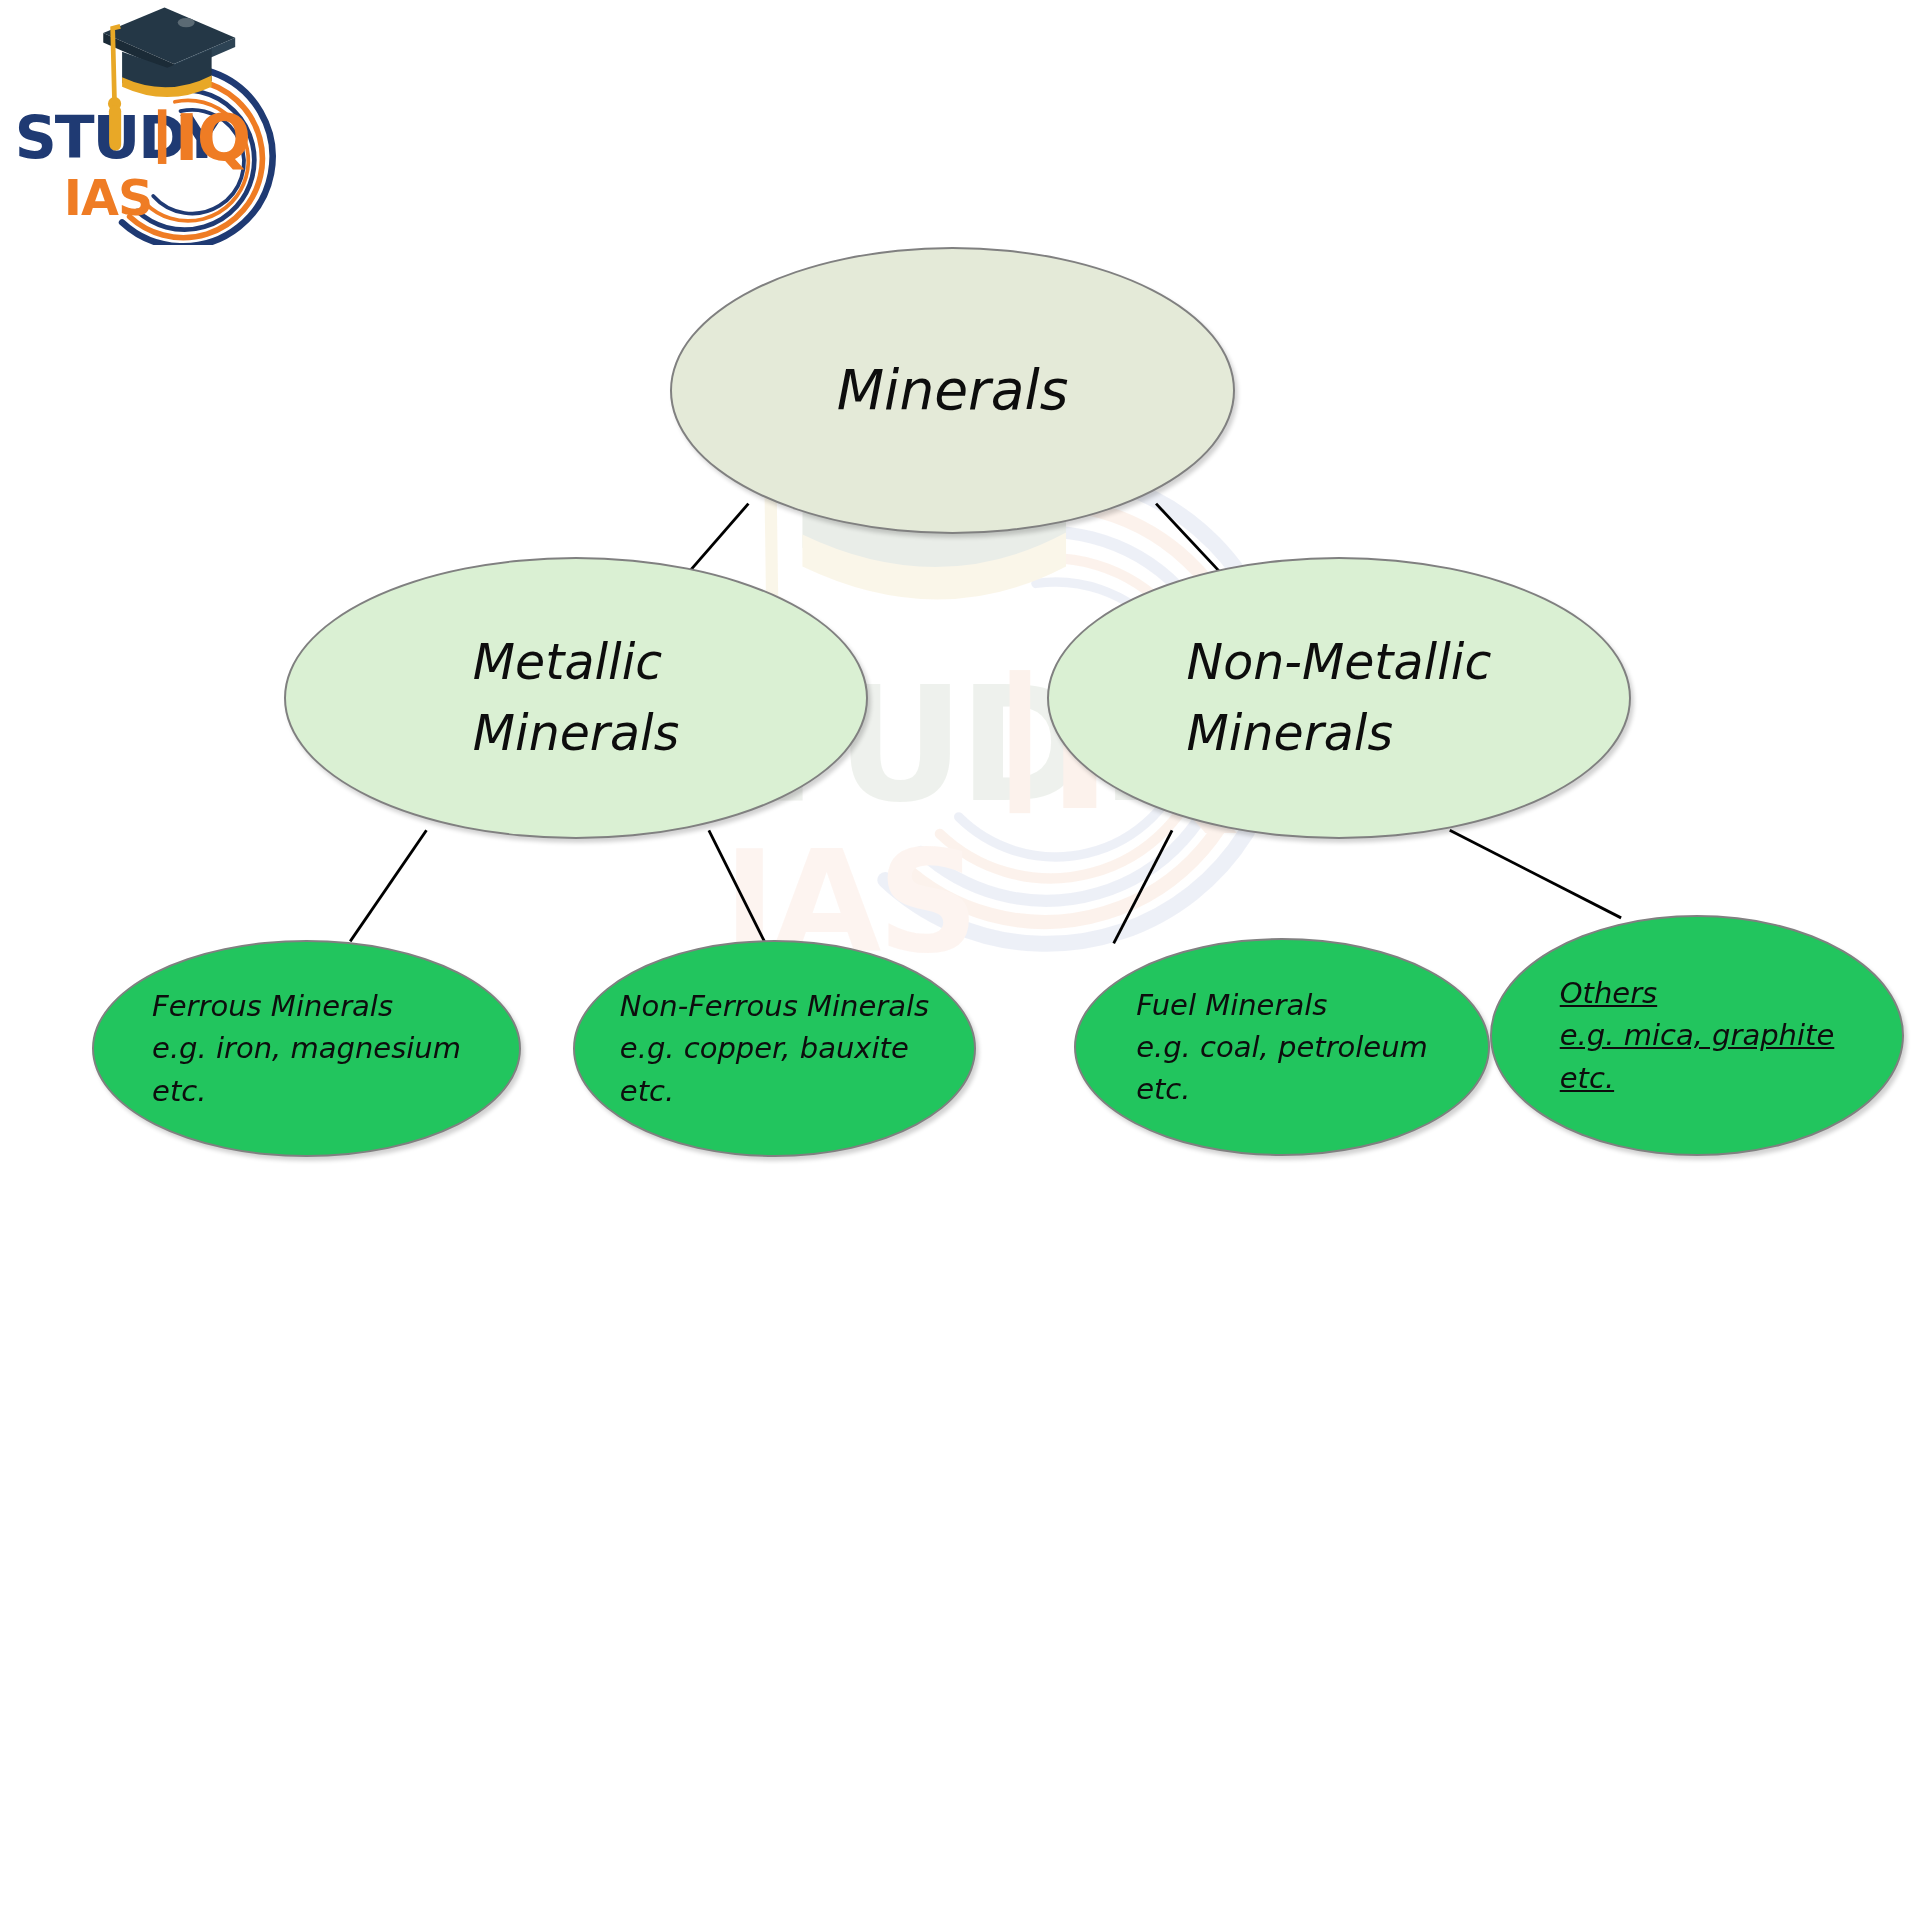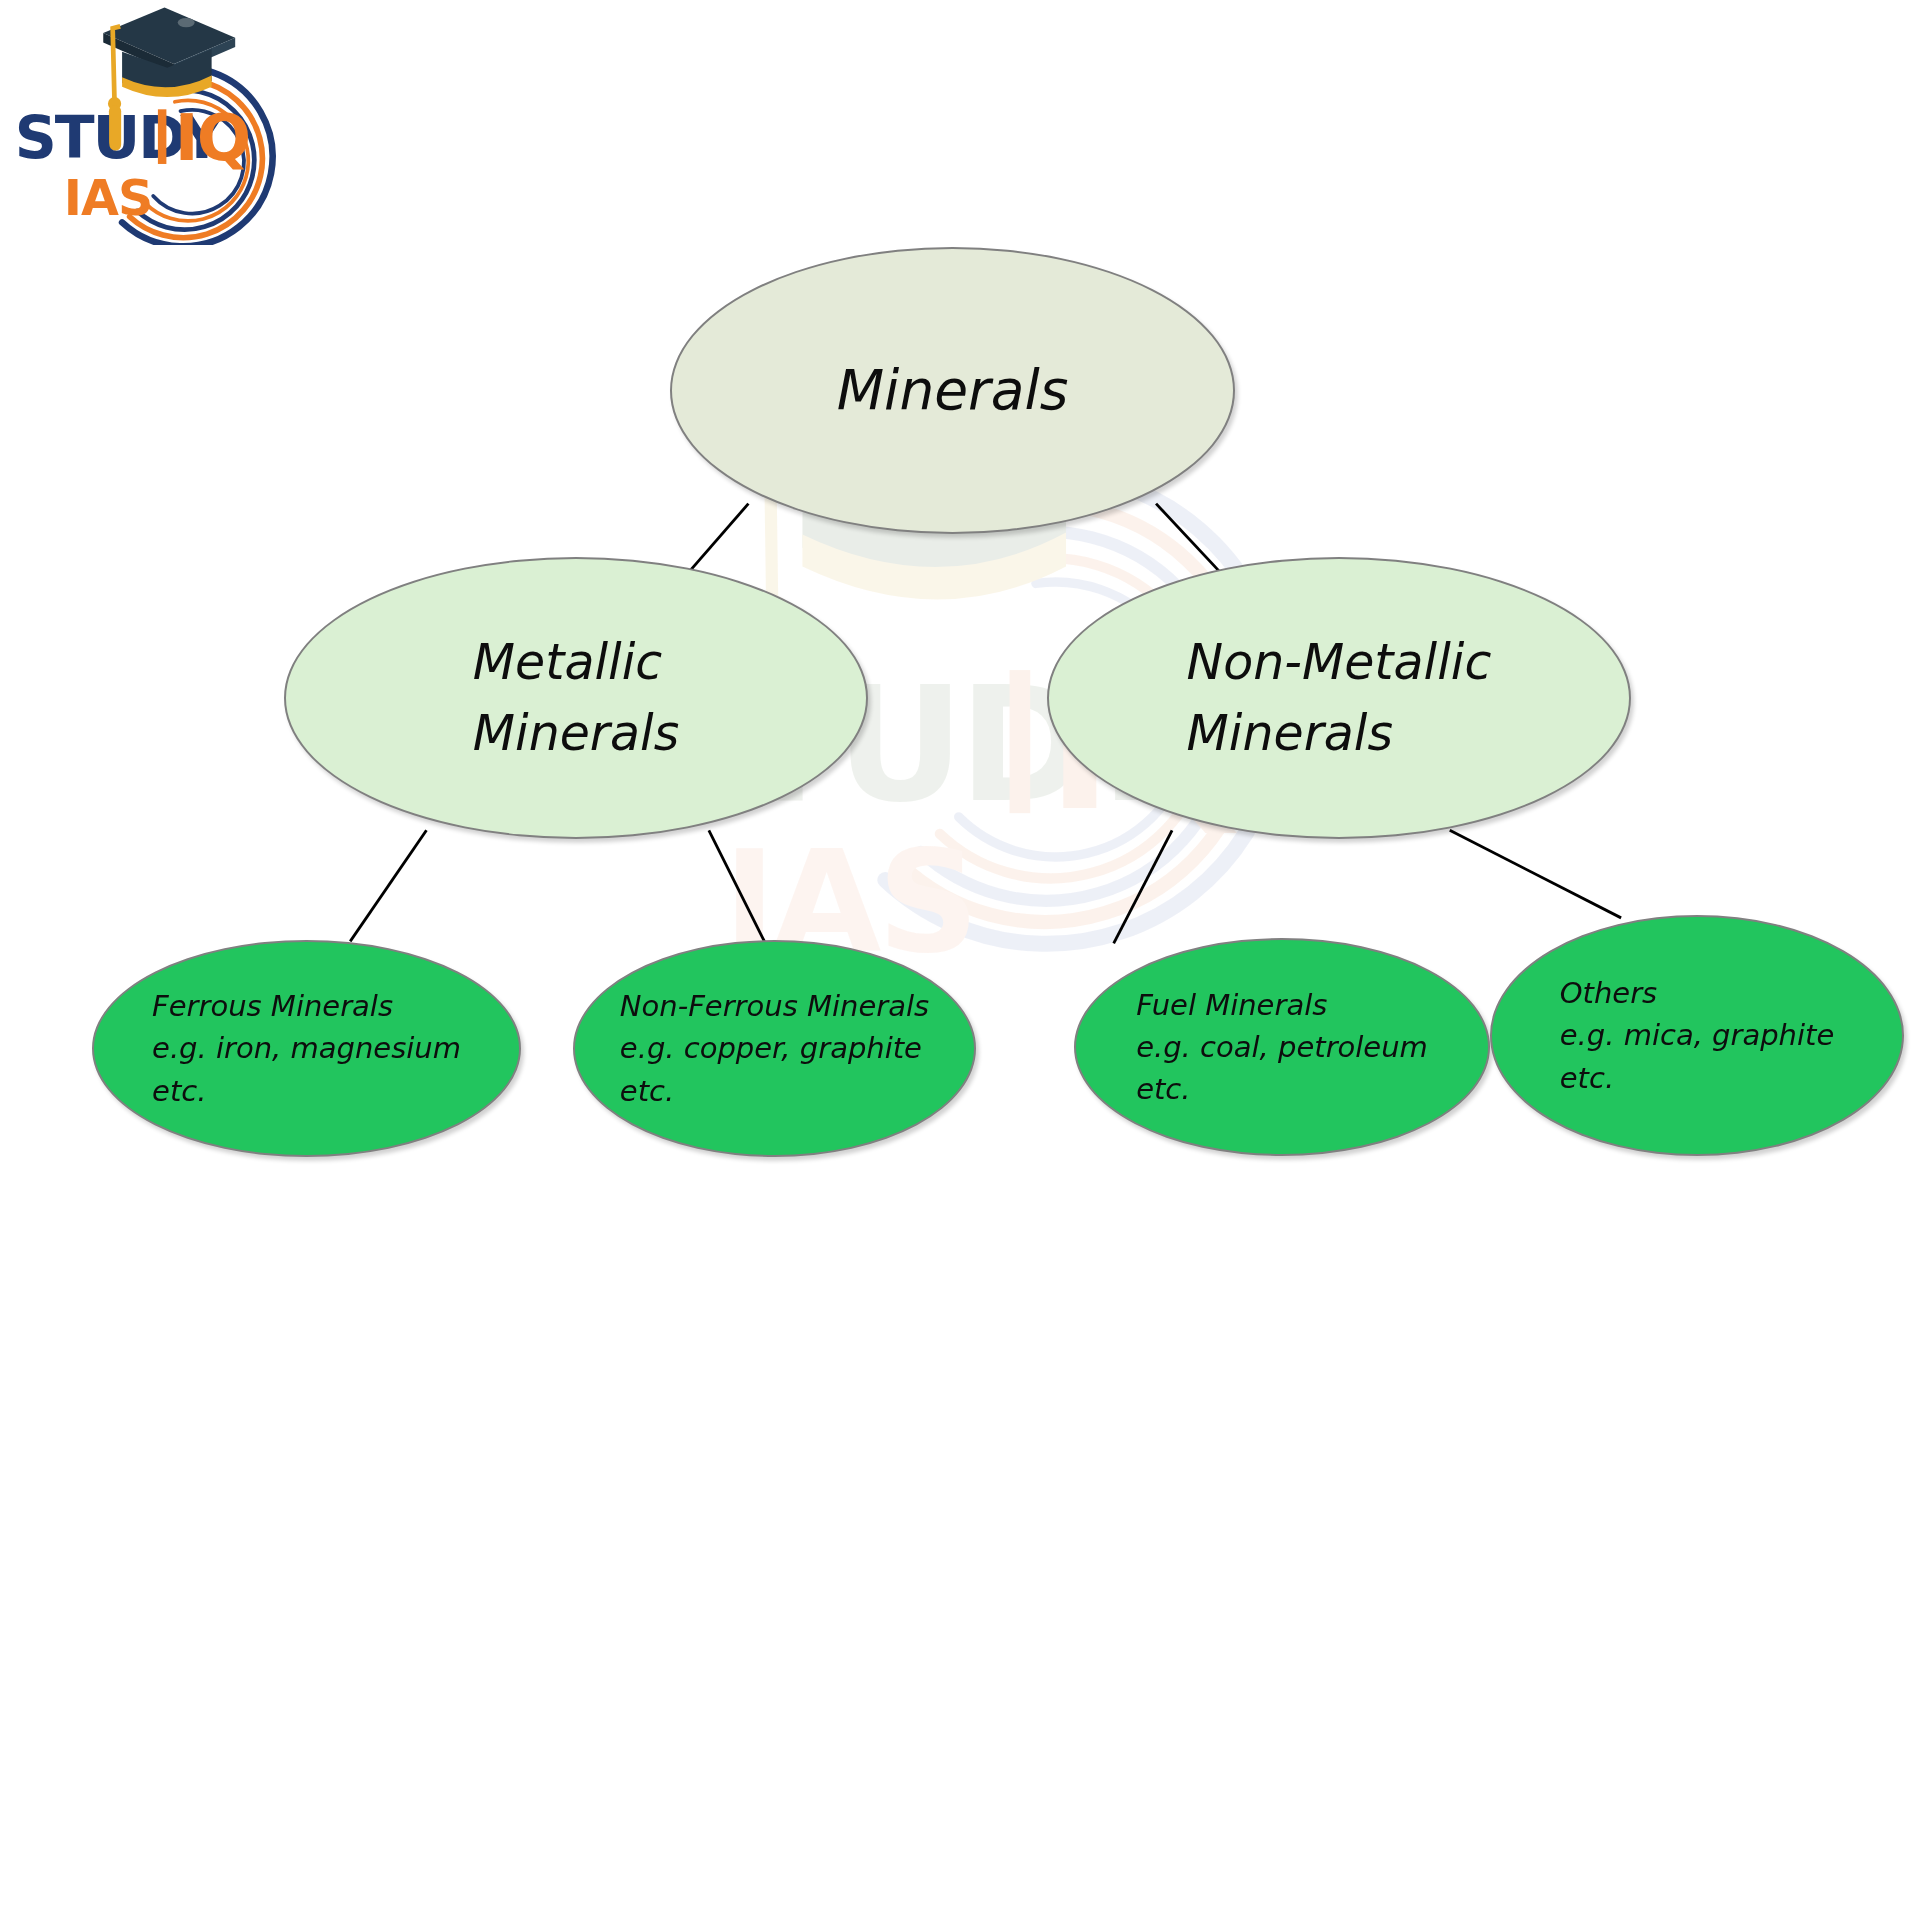--- a/index.html
+++ b/index.html
@@ -167,30 +167,30 @@
   </div>
 
   <div class="node node-leaf" style="left:92px; top:940px; width:429px; height:217px;">
     <span class="node-label">Ferrous Minerals
 e.g. iron, magnesium
 etc.</span>
   </div>
 
   <div class="node node-leaf" style="left:573px; top:940px; width:403px; height:217px;">
     <span class="node-label">Non-Ferrous Minerals
-e.g. copper, graphite
+e.g. copper, bauxite
 etc.</span>
   </div>
 
   <div class="node node-leaf" style="left:1074px; top:938px; width:416px; height:218px;">
     <span class="node-label">Fuel Minerals
 e.g. coal, petroleum
 etc.</span>
   </div>
 
-  <div class="node node-leaf" style="left:1490px; top:915px; width:414px; height:241px;">
+  <div class="node node-leaf" style="left:1490px; top:915px; width:414px; height:241px;text-decoration:underline;">
     <span class="node-label">Others
 e.g. mica, graphite
 etc.</span>
   </div>
 
 </div>
 
 
 </body></html>

